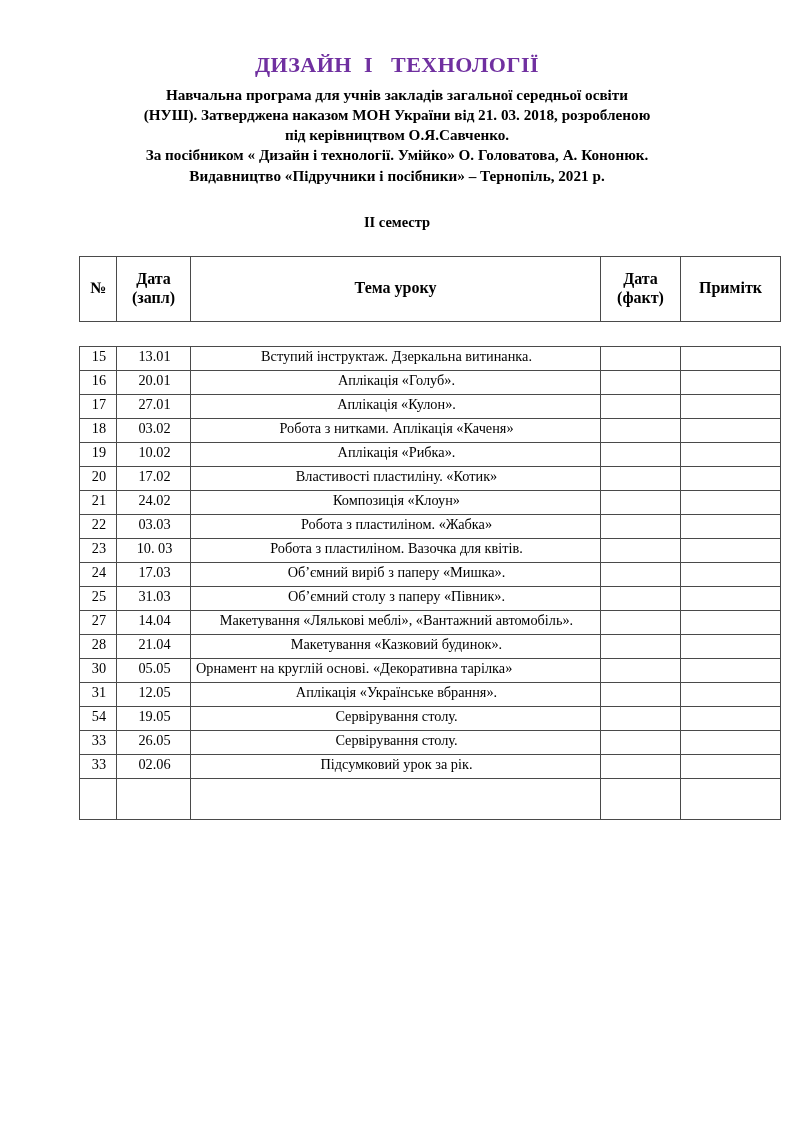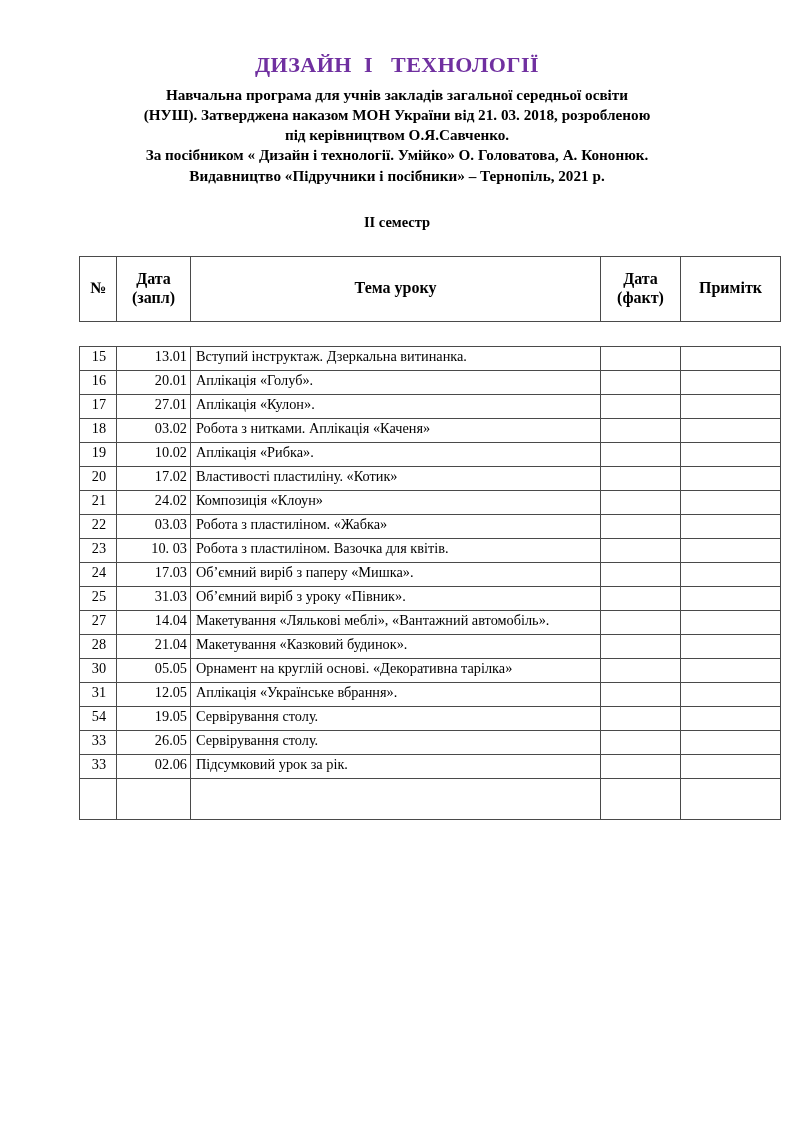--- a/index.html
+++ b/index.html
@@ -93,22 +93,22 @@
   .body-tbl {
     margin-top: 24px;
   }
   .body-tbl td {
     height: 21px;
     line-height: 1.17;
     font-size: 14.3px;
     padding: 1px 3px 1px 5px;
   }
   .c-num   { text-align: center; }
-  .c-date  { text-align: right;  padding-left: 9px; }
-  .c-topic { text-align: left;  padding-left: 12px; padding-right: 6px; }
+  .c-date  { text-align: center;  padding-left: 9px; }
+  .c-topic { text-align: center;  padding-left: 12px; padding-right: 6px; }
   .c-topic.justify { text-align: justify; text-align-last: left; }
   .c-fact, .c-note { }
 
   
   col.w-num   { width: 37px; }
   col.w-date  { width: 74px; }
   col.w-topic { width: 410px; }
   col.w-fact  { width: 80px; }
   col.w-note  { width: 100px; }
 
@@ -241,21 +241,21 @@
         <tr>
           <td class="c-num">24</td>
           <td class="c-date">17.03</td>
           <td class="c-topic">Об’ємний виріб з паперу «Мишка».</td>
           <td class="c-fact"></td>
           <td class="c-note"></td>
         </tr>
         <tr>
           <td class="c-num">25</td>
           <td class="c-date">31.03</td>
-          <td class="c-topic">Об’ємний виріб з уроку «Півник».</td>
+          <td class="c-topic">Об’ємний столу з паперу «Півник».</td>
           <td class="c-fact"></td>
           <td class="c-note"></td>
         </tr>
         <tr>
           <td class="c-num tall-2">27</td>
           <td class="c-date tall-2">14.04</td>
           <td class="c-topic tall-2"> Макетування «Лялькові меблі», «Вантажний автомобіль».</td>
           <td class="c-fact tall-2"></td>
           <td class="c-note tall-2"></td>
         </tr>

